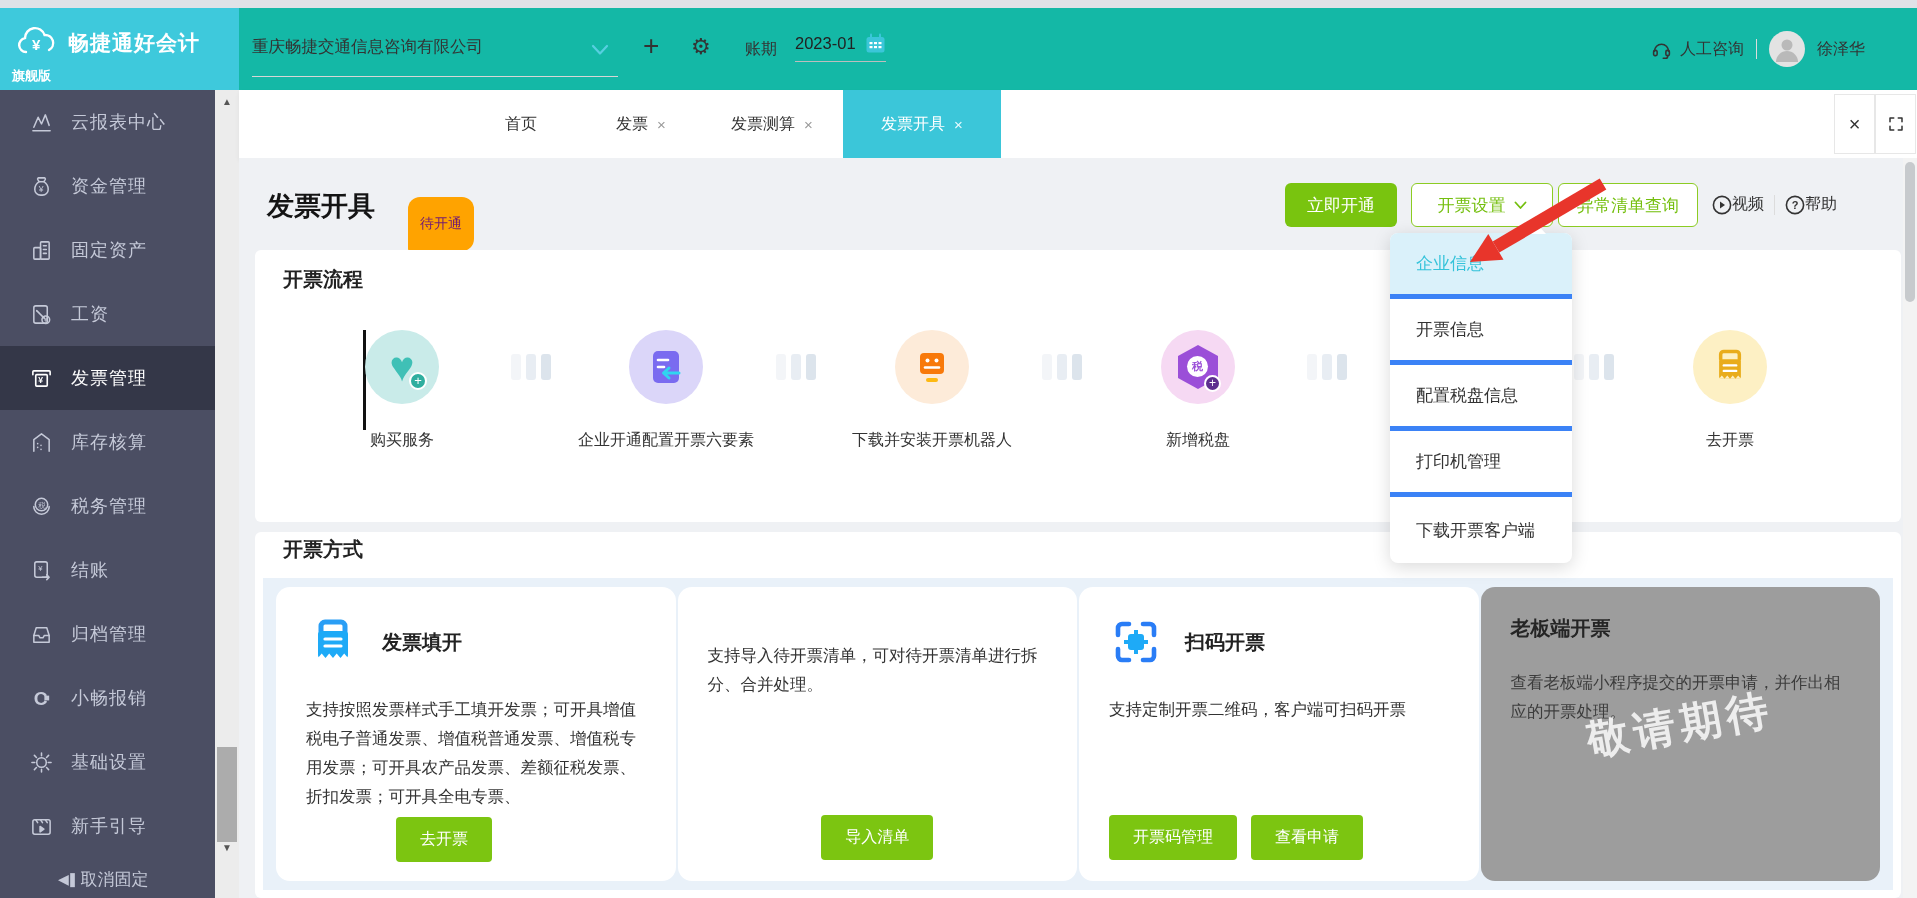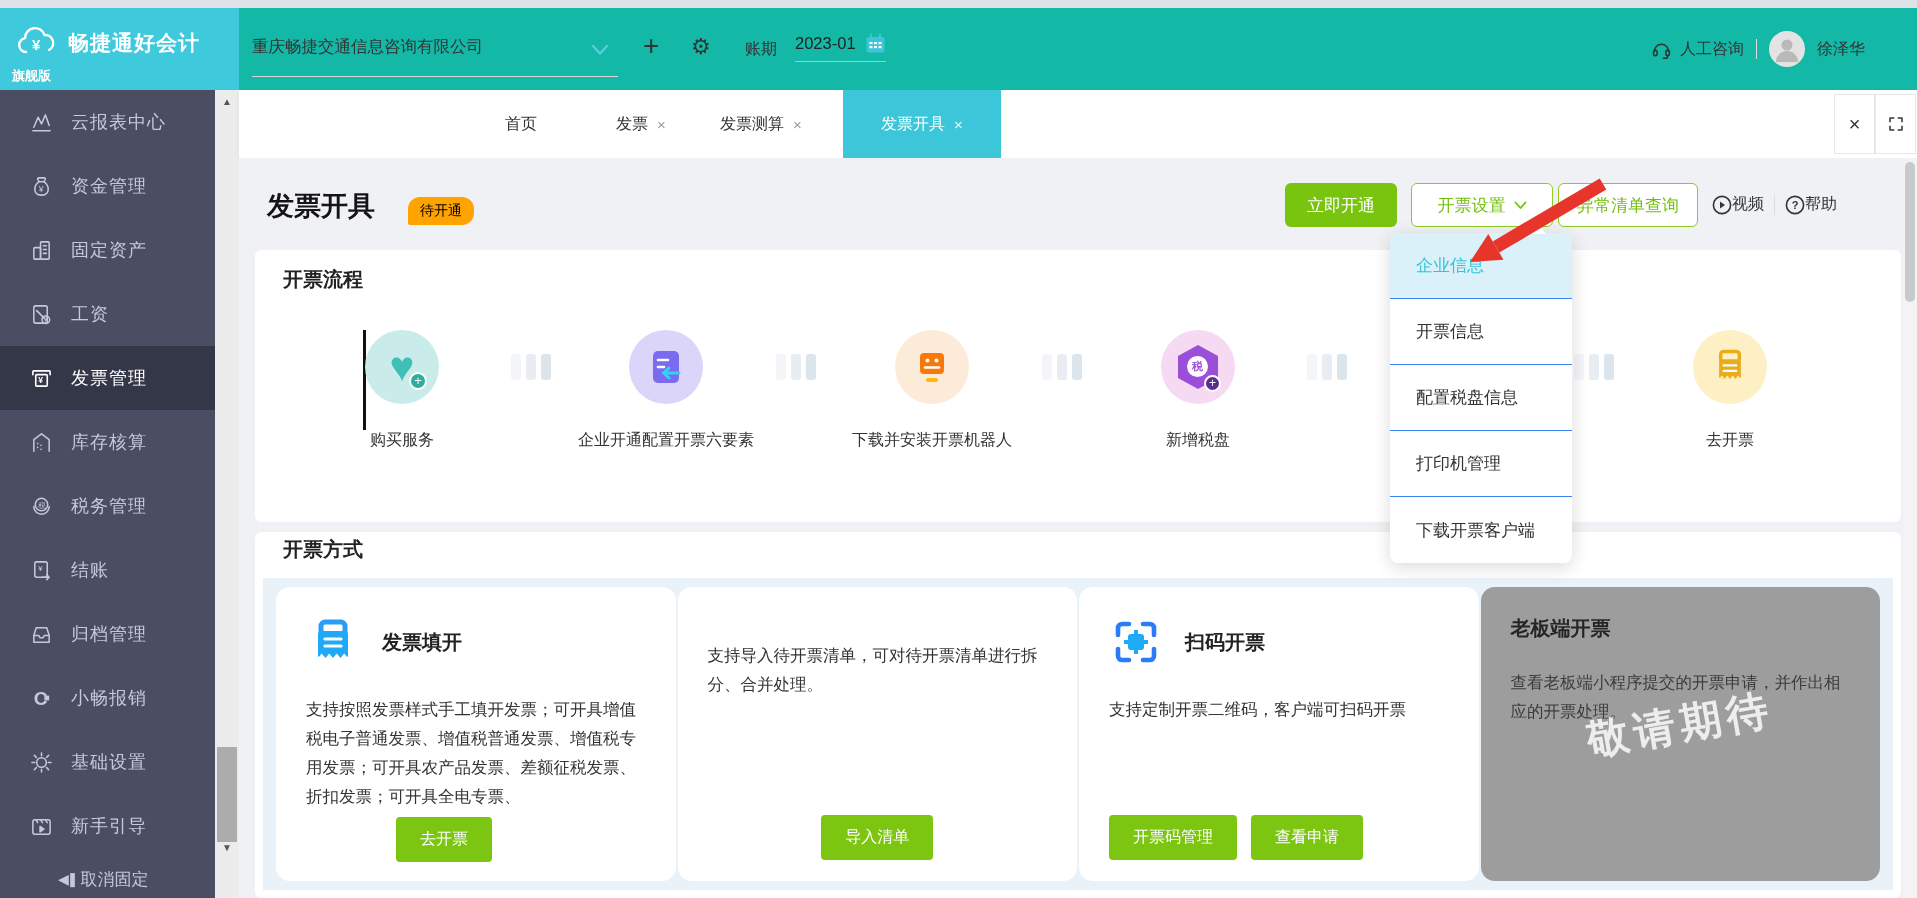--- a/index.html
+++ b/index.html
@@ -48,33 +48,33 @@
   .v-div { width:1px; height:20px; background:#dcdcdc; }
   .user-name { font-size:16px; color:#333; }
 
   
   .tabbar { position:absolute; left:239px; top:90px; width:1678px; height:68px; background:#fff;
             box-shadow:0 3px 5px rgba(0,0,0,0.05); }
   .tab { position:absolute; top:0; height:68px; display:flex; align-items:center; gap:9px; font-size:16px; color:#333; cursor:pointer; }
   .tab .tab-close { color:#9a9a9a; font-size:15px; }
   .tab.t-home { left:266px; }
   .tab.t-invoice { left:377px; }
-  .tab.t-calc { left:481px; }
+  .tab.t-calc { left:492px; }
   .tab.active { left:604px; width:158px; justify-content:center; background:#3bc6d9; color:#fff; }
   .tab.active .tab-close { color:#eafcff; }
   .win-btn { position:absolute; top:94px; width:41px; height:60px; background:#fff; border:1px solid #e7e7e7;
              display:flex; align-items:center; justify-content:center; font-size:20px; color:#333; cursor:pointer; }
   .win-btn.close { left:1834px; }
   .win-btn.full { left:1875px; }
 
   
   .content-bg { position:absolute; left:239px; top:158px; width:1678px; height:740px; background:#eff1f4; }
   .page-title { position:absolute; left:267px; top:188px; font-size:27px; font-weight:bold; color:#141414; }
-  .status-badge { position:absolute; left:408px; top:197px; background:#ffa300; color:#000000; font-size:14px;
-                  padding:5px 12px; border-radius:12px 12px 12px 2px; }
+  .status-badge { position:absolute; left:408px; top:197px; background:#ffa300; color:#701a75; font-size:14px;
+                  padding:18px 12px; border-radius:12px 12px 12px 2px; }
   .btn { cursor:pointer; font-size:17px; border-radius:6px; display:flex; align-items:center; justify-content:center; }
   .btn-activate { position:absolute; left:1285px; top:183px; width:112px; height:44px; background:#79c40f; color:#fff; }
   .btn-outline { background:#fff; border:1px solid #8ccc23; color:#74bf0e; }
   .btn-settings { position:absolute; left:1411px; top:183px; width:142px; height:44px; gap:8px; }
   .btn-abnormal { position:absolute; left:1558px; top:183px; width:140px; height:44px; }
   .media-links { position:absolute; left:1712px; top:194px; display:flex; align-items:center; gap:10px;
                  font-size:16px; color:#333; }
   .media-item { display:flex; align-items:center; cursor:pointer; }
 
   
@@ -122,21 +122,21 @@
   .card.disabled .card-desc { color:#3c3c3c; }
   .watermark { position:absolute; left:50%; top:110px; transform:translateX(-50%) rotate(-10deg);
                font-size:42px; font-weight:bold; color:rgba(255,255,255,0.82); white-space:nowrap; letter-spacing:5px; }
 
   
   .dropdown { position:absolute; left:1390px; top:233px; width:182px; background:#fff; border-radius:8px;
               box-shadow:0 4px 18px rgba(0,0,0,0.15); z-index:40; }
   .dropdown::before { content:""; position:absolute; top:-8px; left:140px; border-left:8px solid transparent;
                       border-right:8px solid transparent; border-bottom:9px solid #fff; }
   .menu-item { height:66px; display:flex; align-items:center; padding-left:26px; font-size:17px; color:#333;
-               border-bottom:1px solid #3b82f6; cursor:pointer; }
+               border-bottom:5px solid #3b82f6; cursor:pointer; }
   .menu-item:last-child { border-bottom:none; }
   .menu-item.active { background:#daf1fa; color:#35c3da; border-radius:8px 8px 0 0; }
 
   
   .arrow-overlay { position:absolute; left:1408px; top:162px; z-index:50; pointer-events:none; }
 
   
   .main-scroll { position:absolute; left:1903px; top:158px; width:14px; height:740px; background:#f3f3f3; }
   .main-scroll .thumb { position:absolute; left:2px; top:4px; width:10px; height:140px; background:#c7cacd; border-radius:5px; }
 </style>

